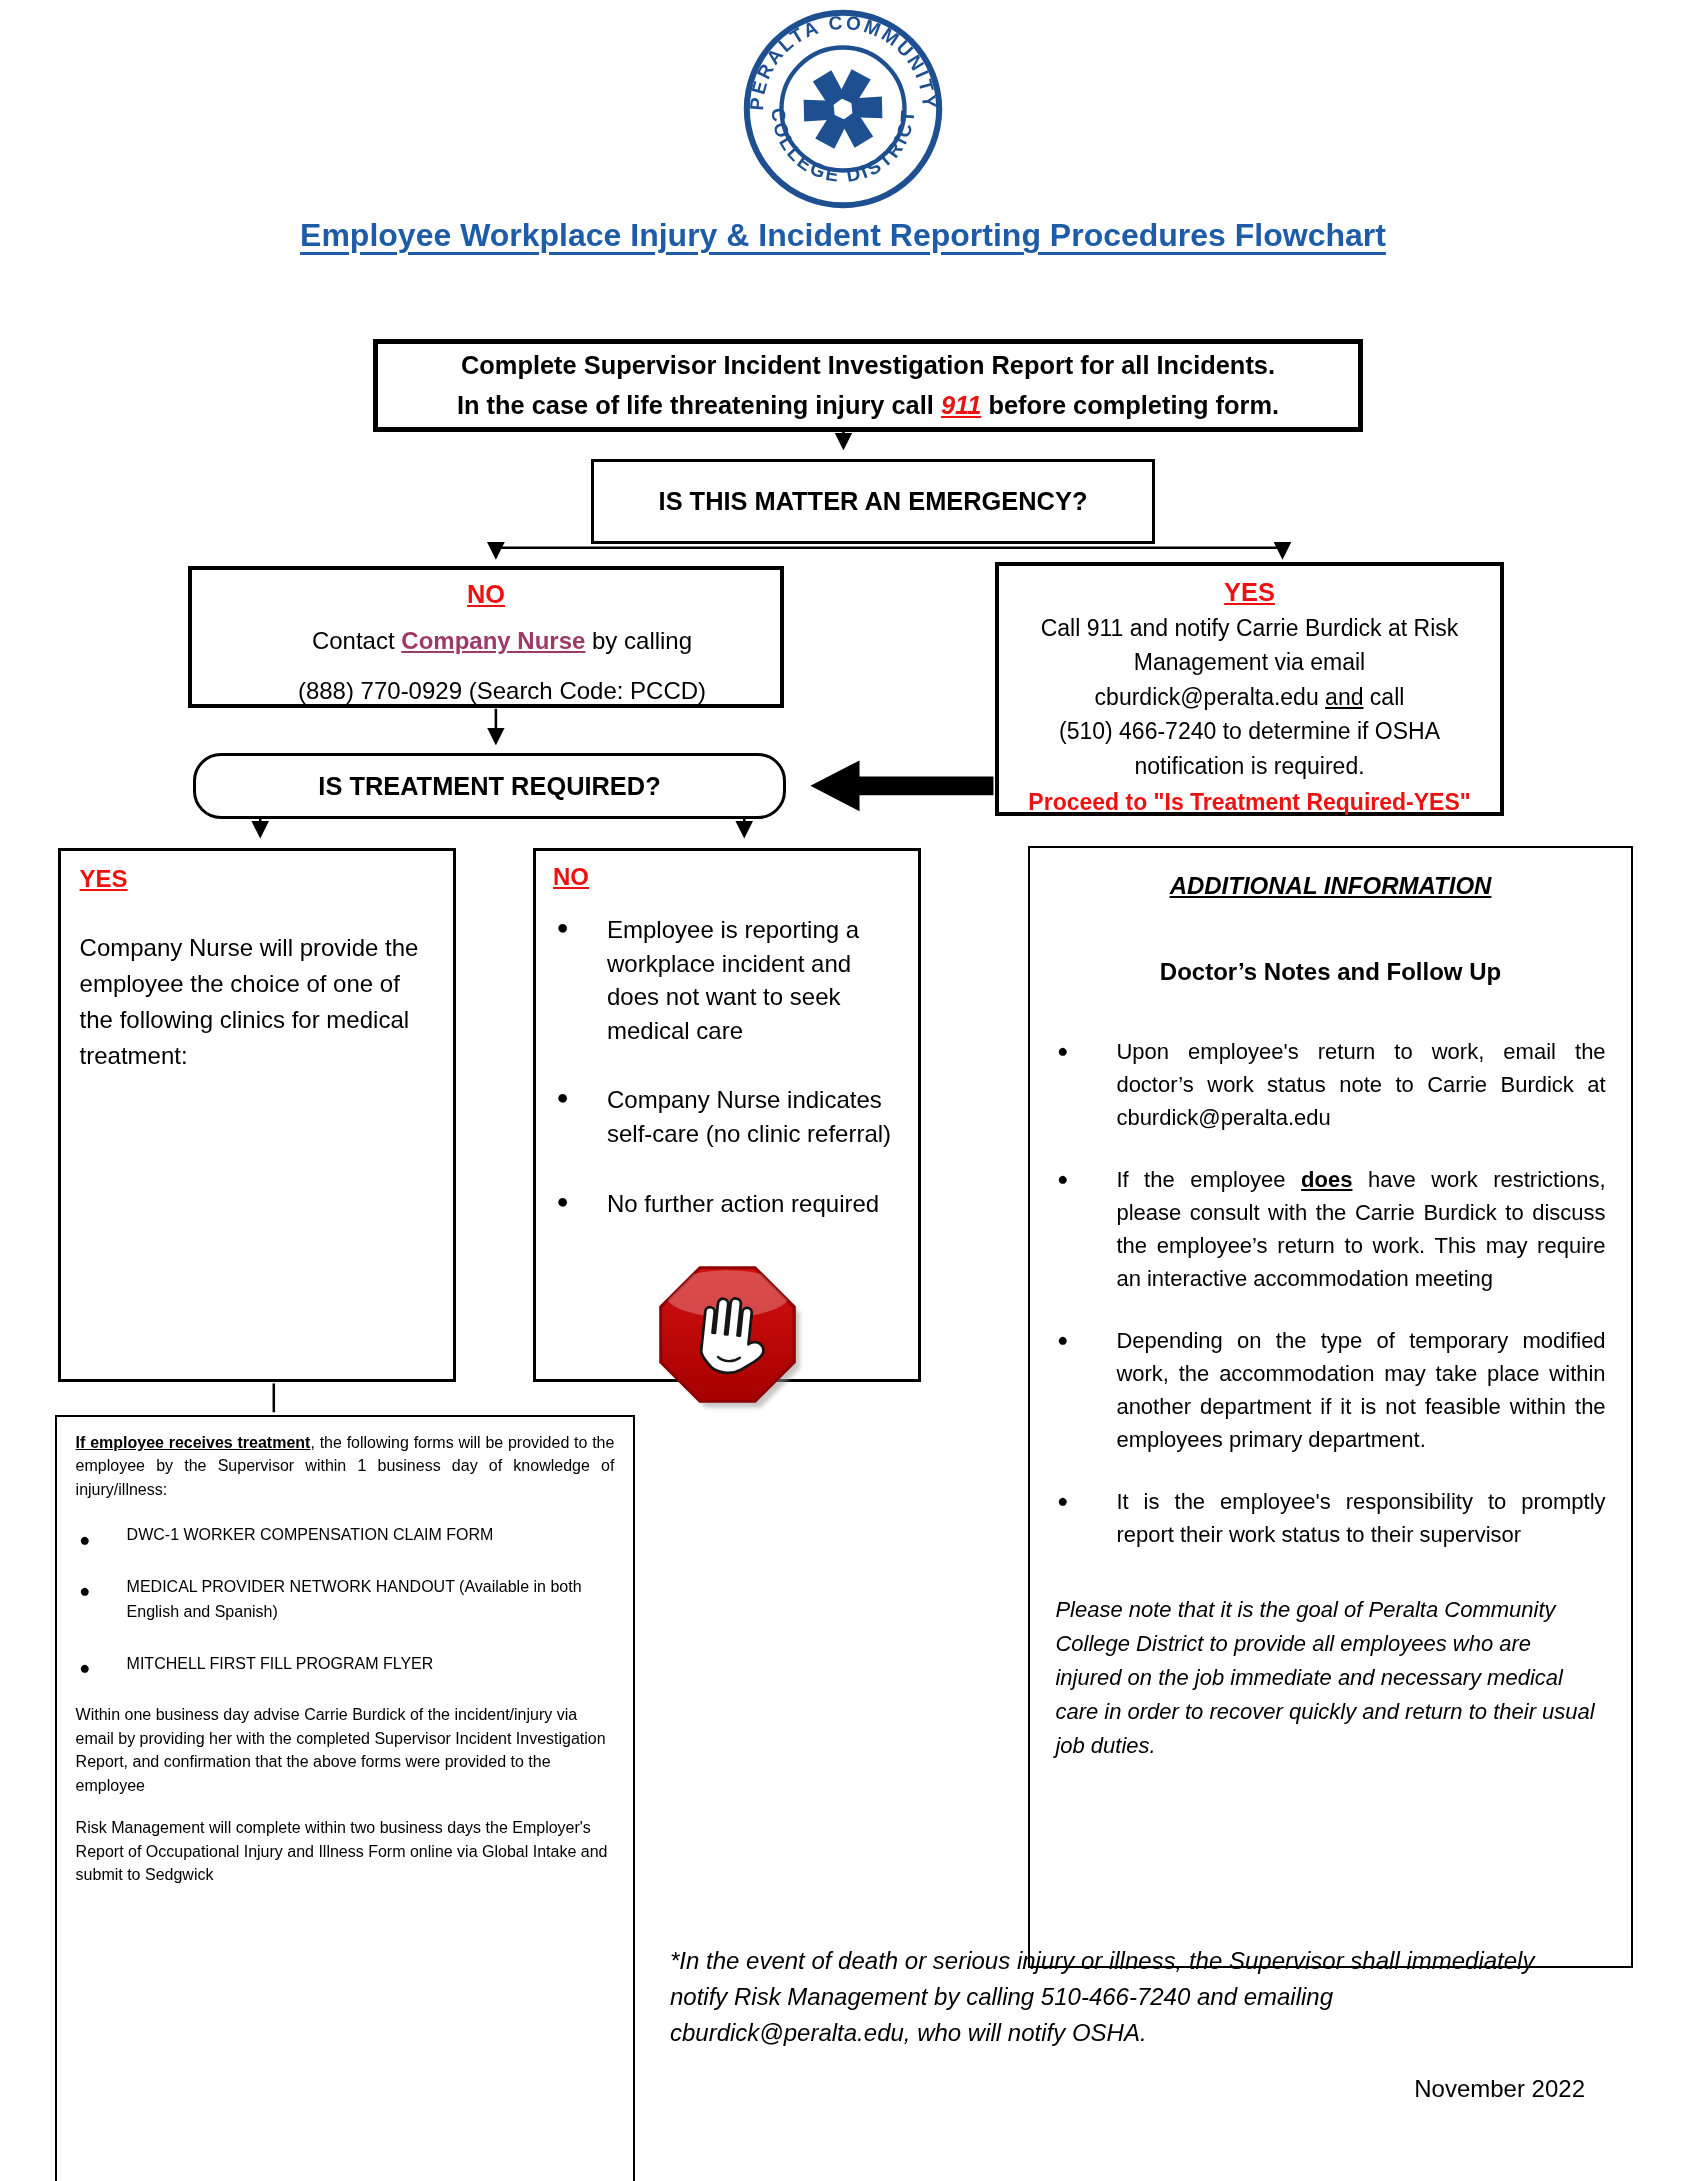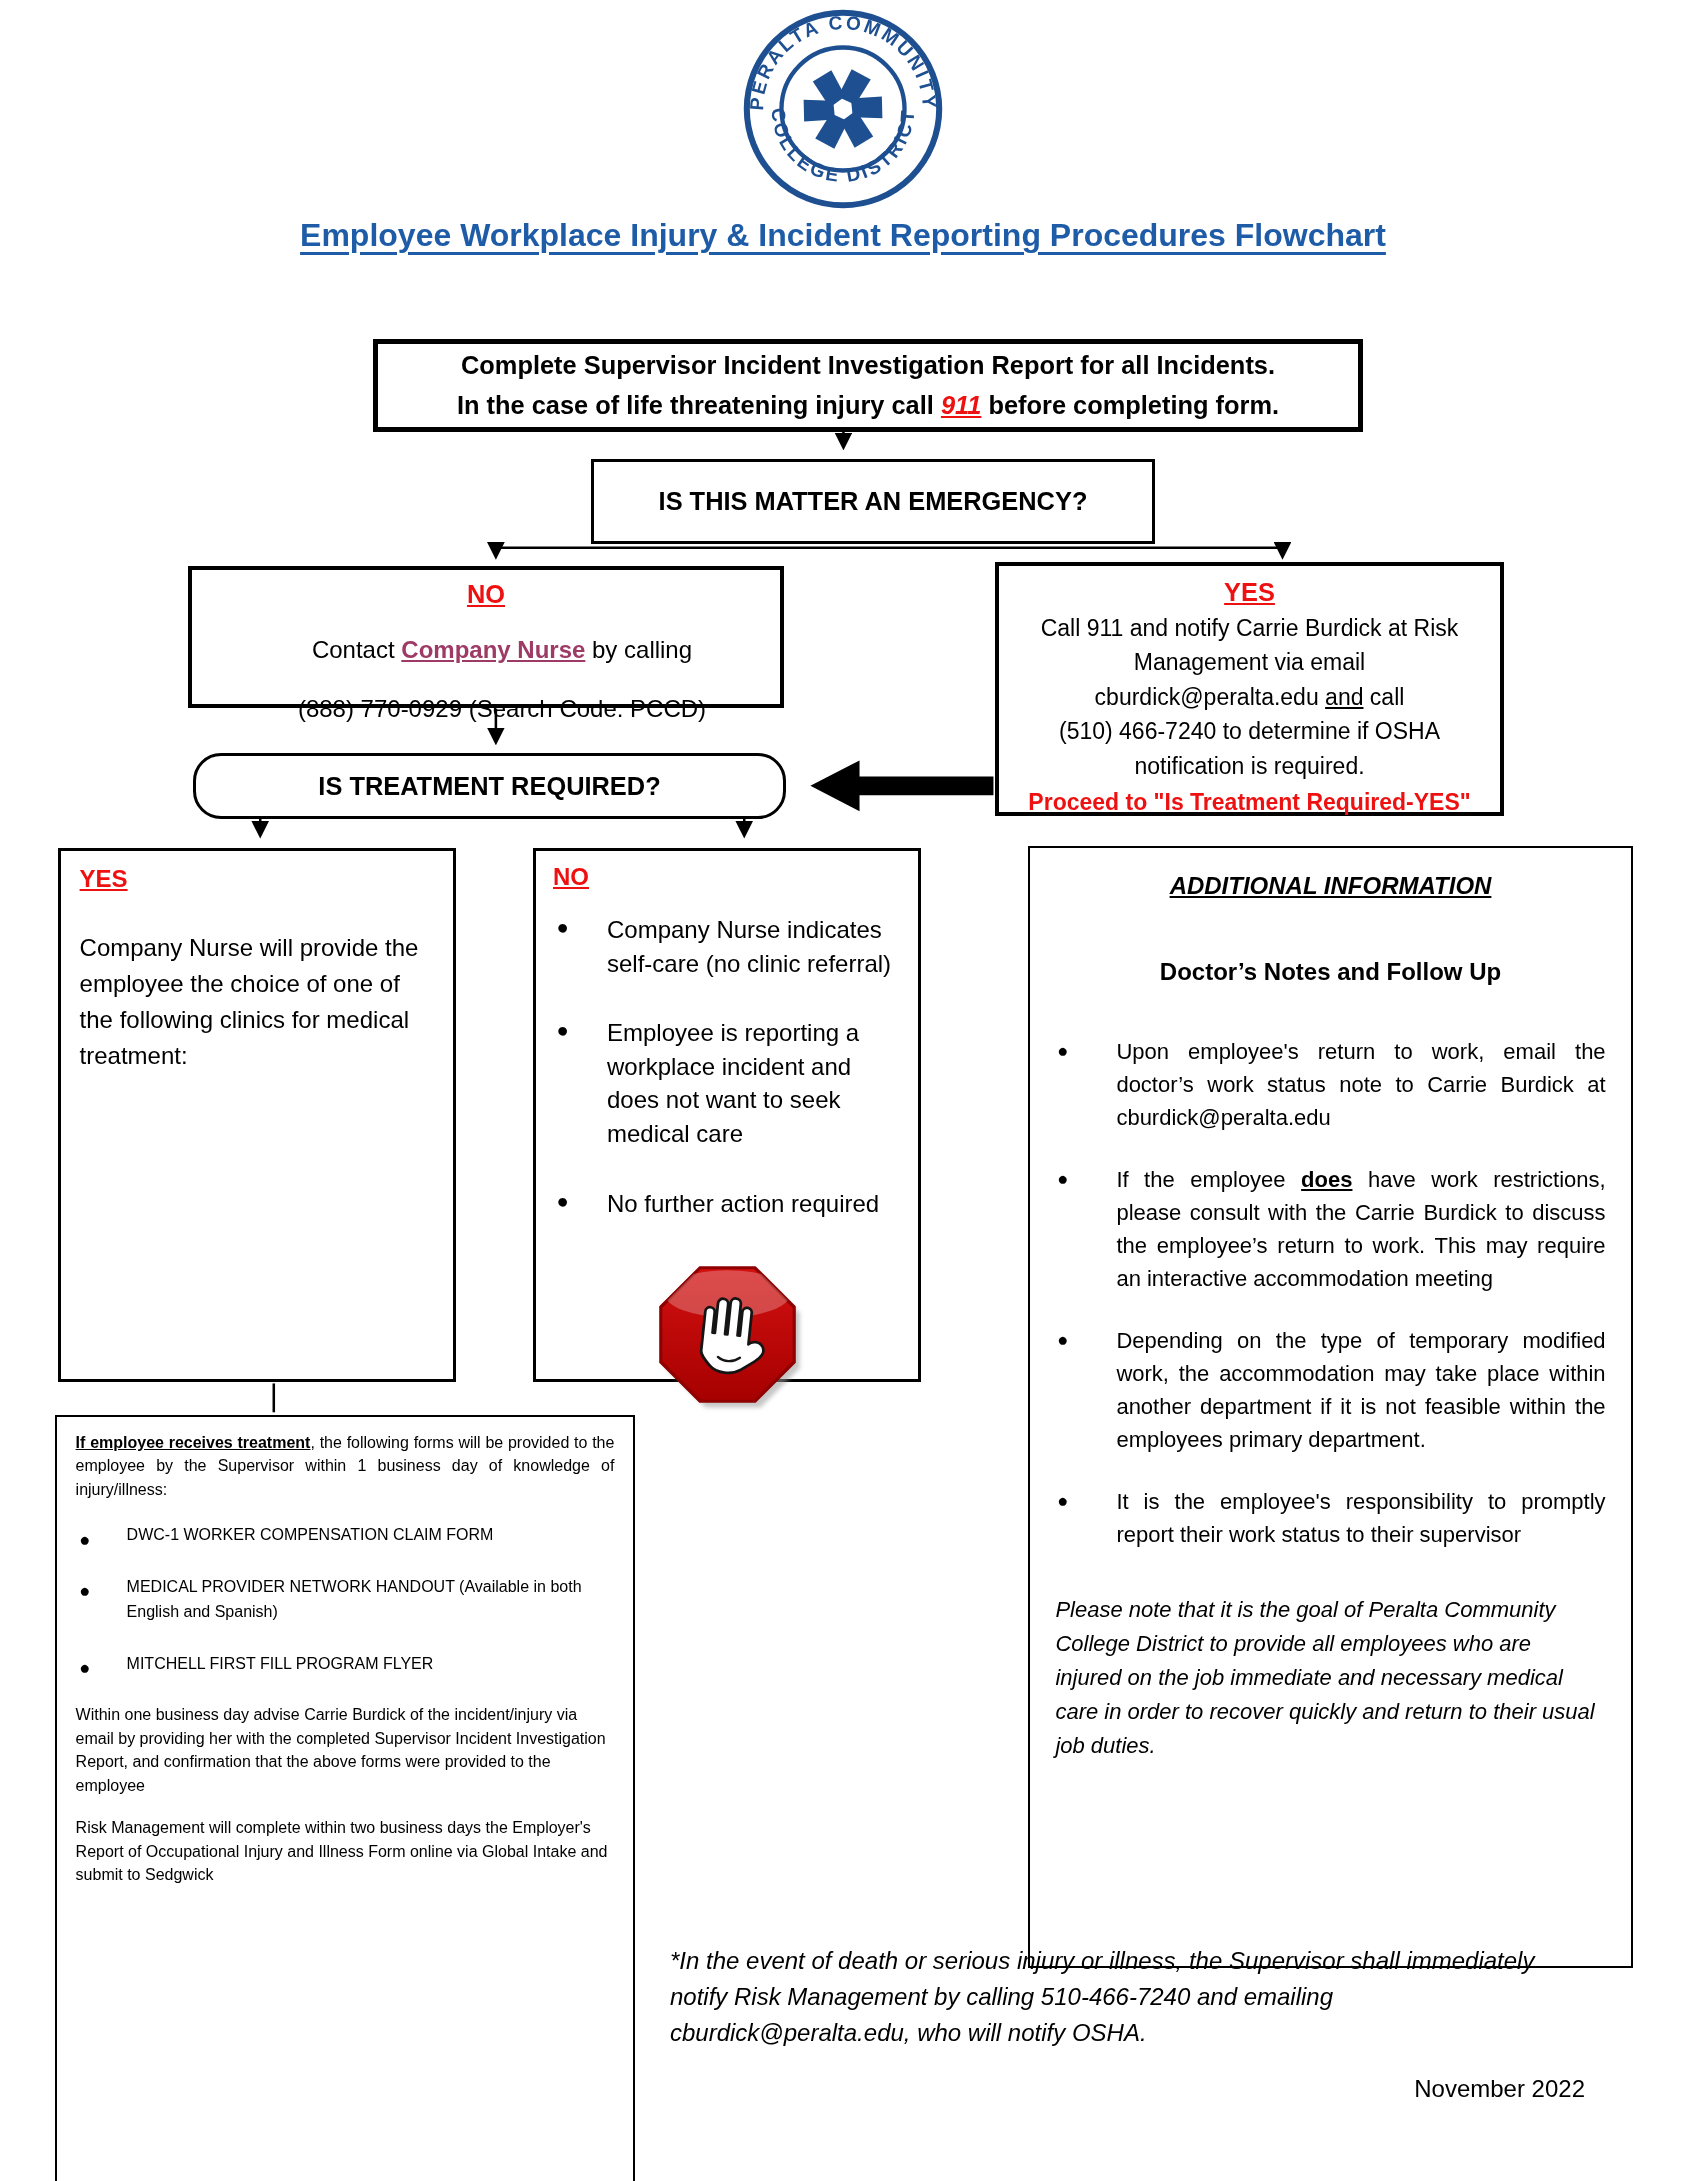--- a/index.html
+++ b/index.html
@@ -27,21 +27,21 @@
 
   .emergency { left:591px; top:459px; width:564px; height:85px; border-width:3.4px;
                display:flex; align-items:center; justify-content:center;
                font-weight:bold; font-size:25.4px; }
 
   .hdr { color:var(--alert-red); font-weight:bold; text-decoration:underline;
          font-size:25.4px; }
 
   .eno { left:188px; top:566px; width:596px; height:142px; border-width:4.2px;
          text-align:center; font-size:24px; padding-top:10.2px; }
-  .eno .line { margin-top:24px; line-height:1.45;padding-left:32px; }
+  .eno .line { margin-top:15px; line-height:1.45;padding-left:32px; }
   .link { color:var(--link-maroon); font-weight:bold; text-decoration:underline; cursor:pointer; }
 
   .eyes { left:995px; top:562px; width:509px; height:254px; border-width:4.2px;
           text-align:center; font-size:23px; padding-top:6.8px; line-height:1.5; }
   .eyes .proceed { color:var(--alert-red); font-weight:bold; margin-top:1.7px; }
 
   .treatment { left:193px; top:753px; width:593px; height:66px; border-width:3.4px;
                display:flex; align-items:center; justify-content:center;
                font-weight:bold; font-size:25.4px;border-radius:28px; }
 
@@ -161,22 +161,22 @@
   <div class="box treatment">IS TREATMENT REQUIRED?</div>
 
   <div class="box ycol">
     <div class="hdr">YES</div>
     <div class="intro">Company Nurse will provide the employee the choice of one of the following clinics for medical treatment:</div>
   </div>
 
   <div class="box ncol">
     <div class="hdr">NO</div>
     <ul class="blist">
+      <li>Employee is reporting a workplace incident and does not want to seek medical care</li>
       <li>Company Nurse indicates self-care (no clinic referral)</li>
-      <li>Employee is reporting a workplace incident and does not want to seek medical care</li>
       <li>No further action required</li>
     </ul>
     <div class="stopwrap">
       <svg width="157" height="157" viewBox="-100 -100 200 200">
         <defs>
           <linearGradient id="sg" x1="0" y1="-1" x2="0" y2="1" gradientUnits="objectBoundingBox">
             <stop offset="0" stop-color="#f26060"></stop>
             <stop offset="0.45" stop-color="#d81212"></stop>
             <stop offset="1" stop-color="#a60000"></stop>
           </linearGradient>

